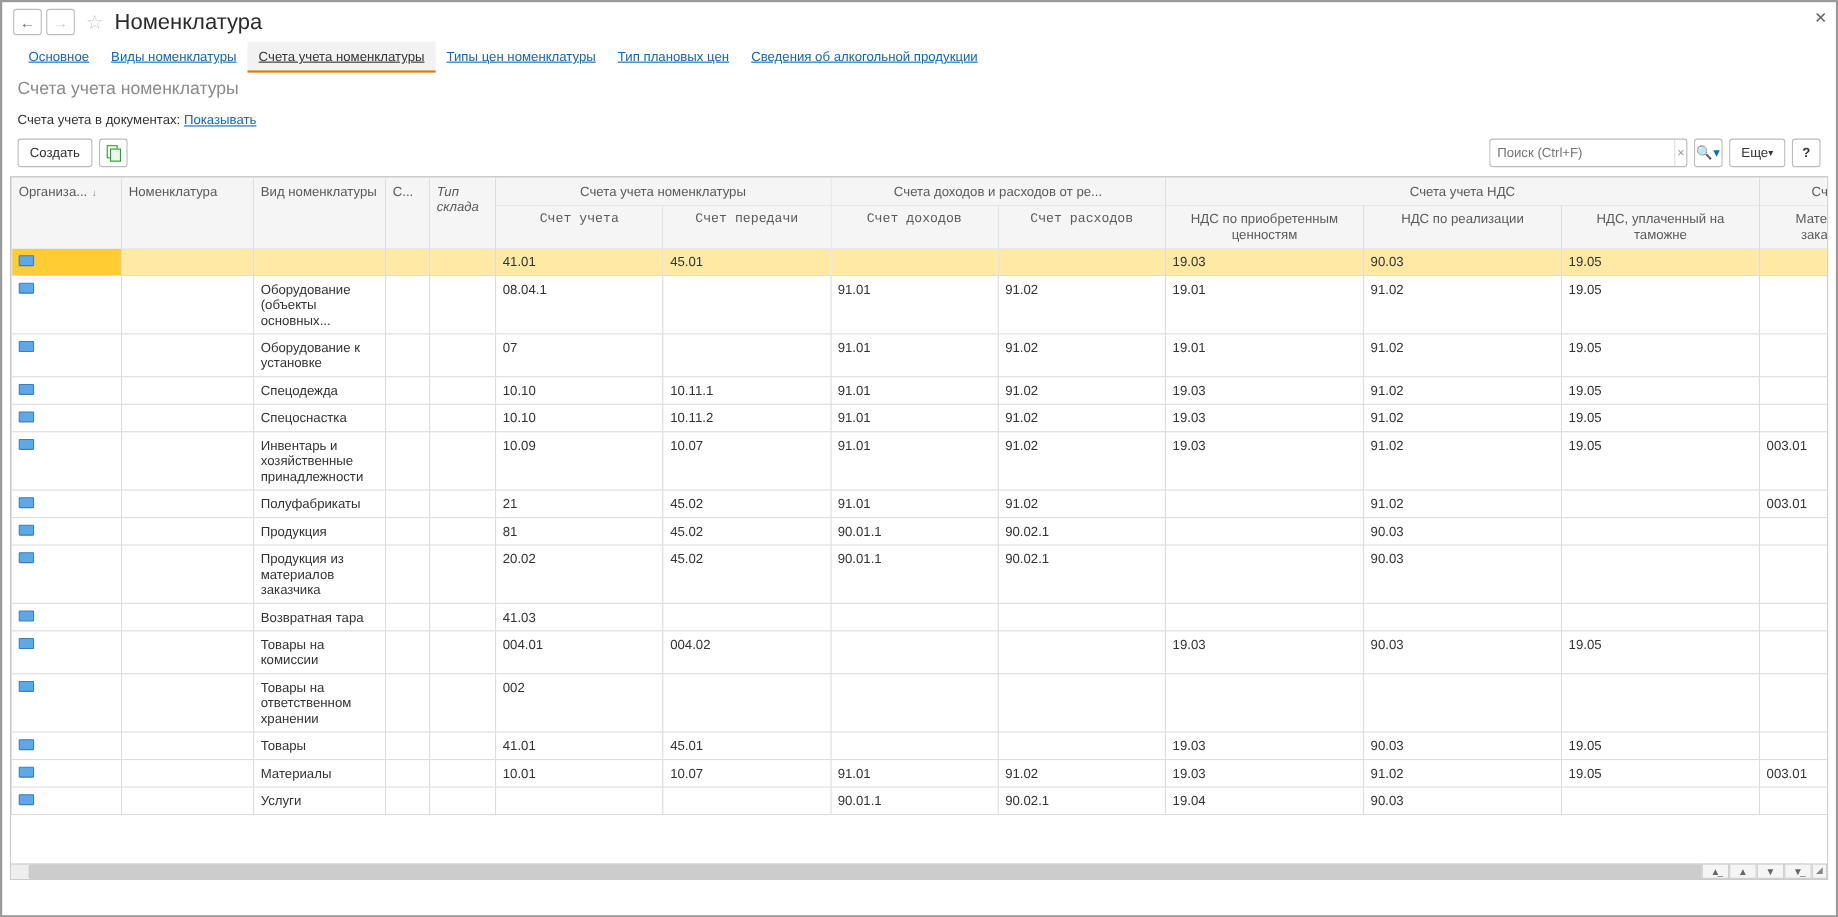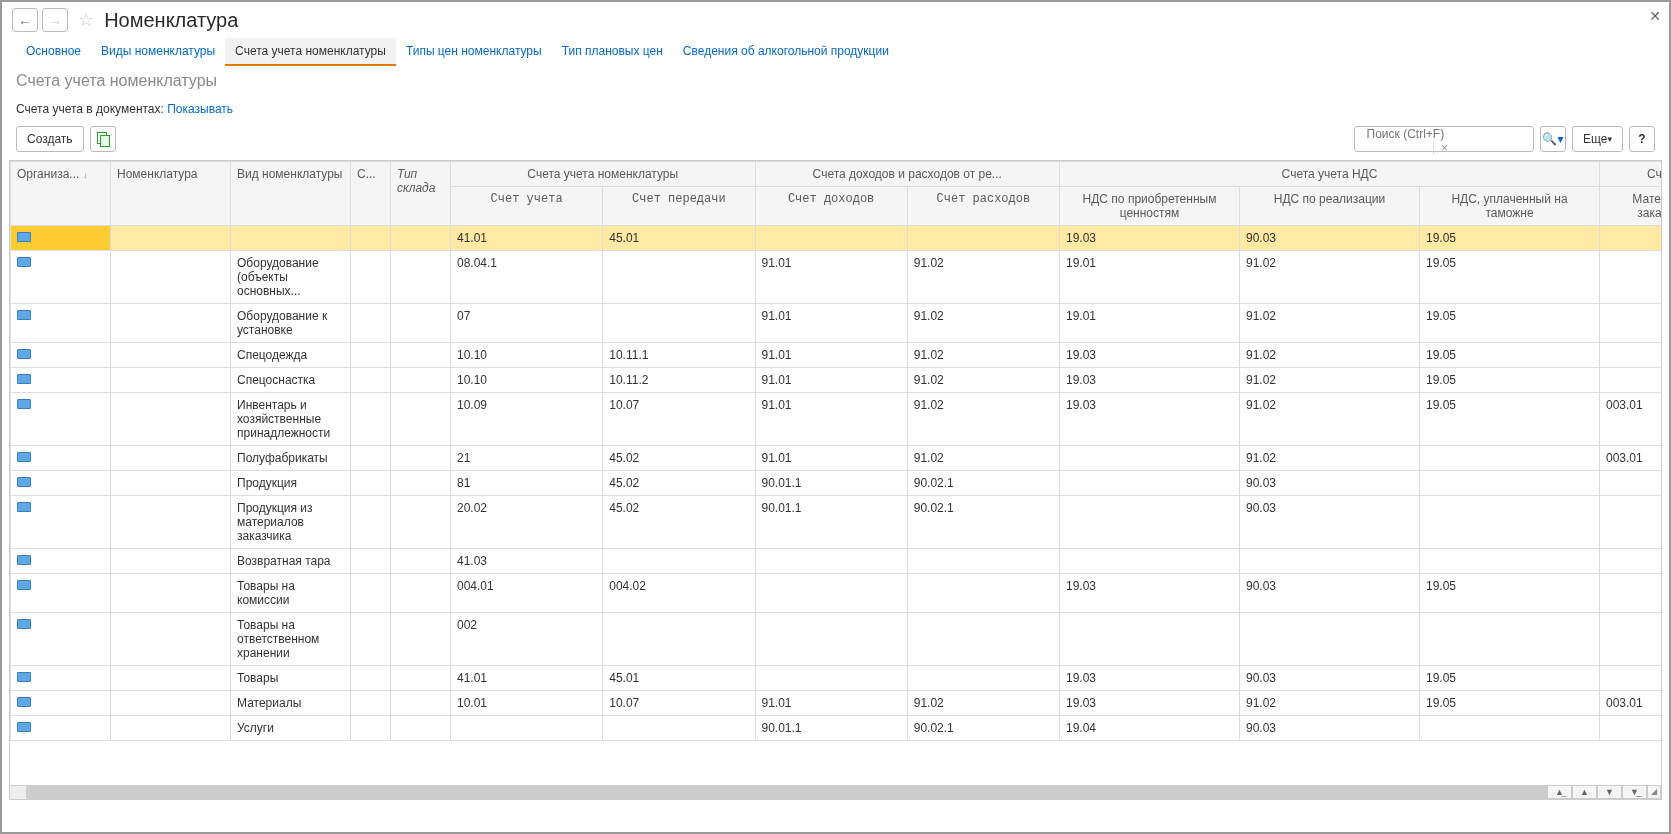--- a/index.html
+++ b/index.html
@@ -49,36 +49,37 @@
   .tabs {
     display: flex;
     padding: 0 14px;
     gap: 0;
     border-bottom: 0;
   }
   .tab {
     padding: 6px 10px;
     color: #0969c3;
     cursor: pointer;
+    text-decoration: underline;
   }
   .tab.active {
     background: #f2f2f2;
     color: #333;
     border-bottom: 2px solid #e47b00;
   }
   .subtitle {
     font-size: 16px;
     color: #8a8a8a;
     padding: 6px 14px;
   }
   .docline {
     padding: 6px 14px;
     font-size: 12px;
   }
-  .docline a { color: #0969c3; cursor: pointer; }
+  .docline a { color: #0969c3; text-decoration: underline; cursor: pointer; }
   .toolbar {
     display: flex;
     align-items: center;
     padding: 4px 14px;
     gap: 6px;
   }
   .btn {
     border: 1px solid #bbb;
     border-radius: 3px;
     background: #fff;
@@ -90,21 +91,20 @@
   .icon-btn {
     width: 26px; padding: 0; justify-content: center;
   }
   .spacer { flex: 1; }
   .search-wrap {
     border: 1px solid #bbb;
     border-radius: 3px;
     height: 26px;
     display: flex; align-items: center;
     width: 180px;
-    flex-direction: column;
   }
   .search-wrap input {
     border: none; outline: none;
     flex: 1; padding: 0 6px;
     font-size: 12px; color: #333;
   }
   .search-wrap .clear {
     width: 22px; text-align: center; color: #999;
     border-left: 1px solid #ddd; height: 100%;
     display: flex; align-items: center; justify-content: center;

